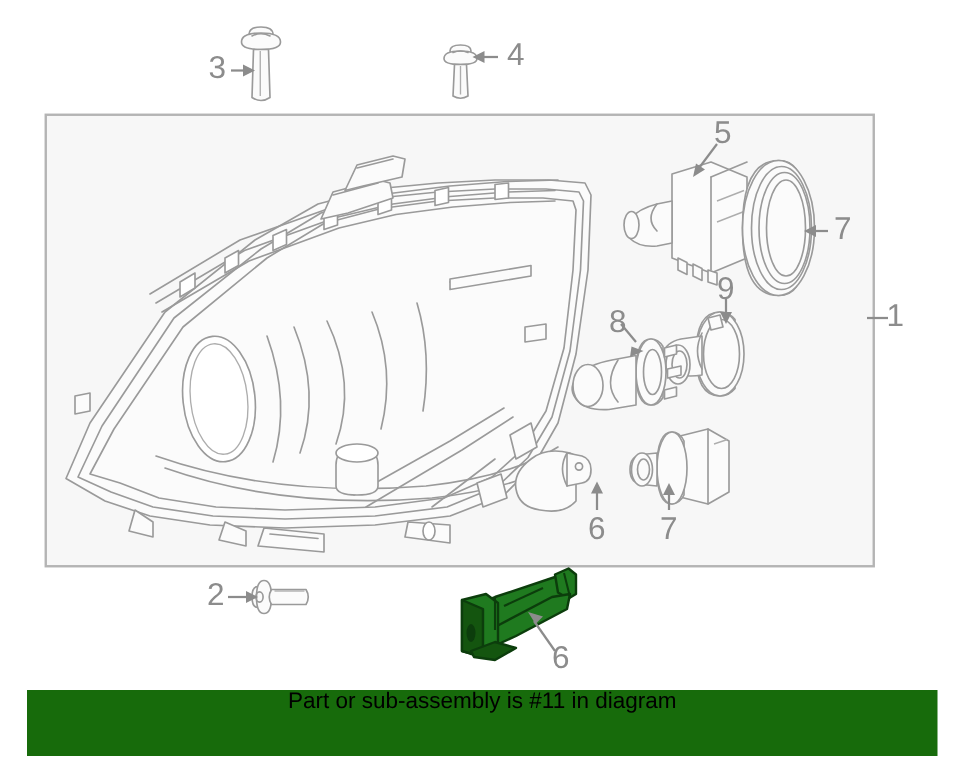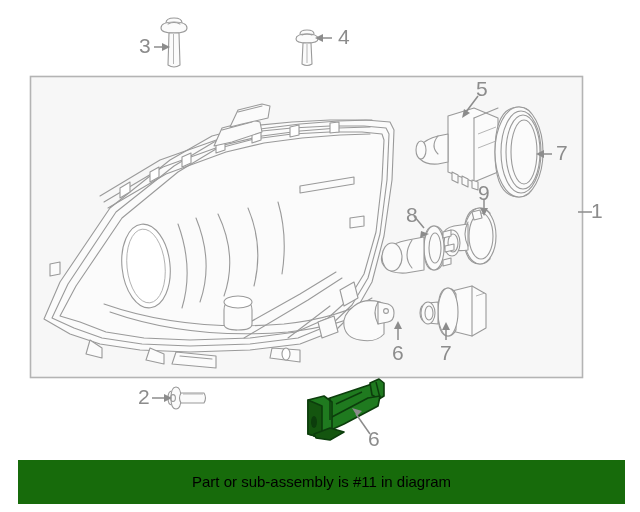--- a/index.html
+++ b/index.html
@@ -30,21 +30,20 @@
   .notice-banner {
     position: absolute;
     left: 18px;
     top: 460px;
     width: 607px;
     height: 44px;
     background: #176B0B;
     display: flex;
     flex-direction: column;
     align-items: center;
-    justify-content: center;
     line-height: 1.02;
   }
   .notice-line {
     color: #000000;
     font-size: 15px;
     font-family: "Liberation Sans", sans-serif;
     white-space: nowrap;
     letter-spacing: 0px;
   }
   .callout-num {

